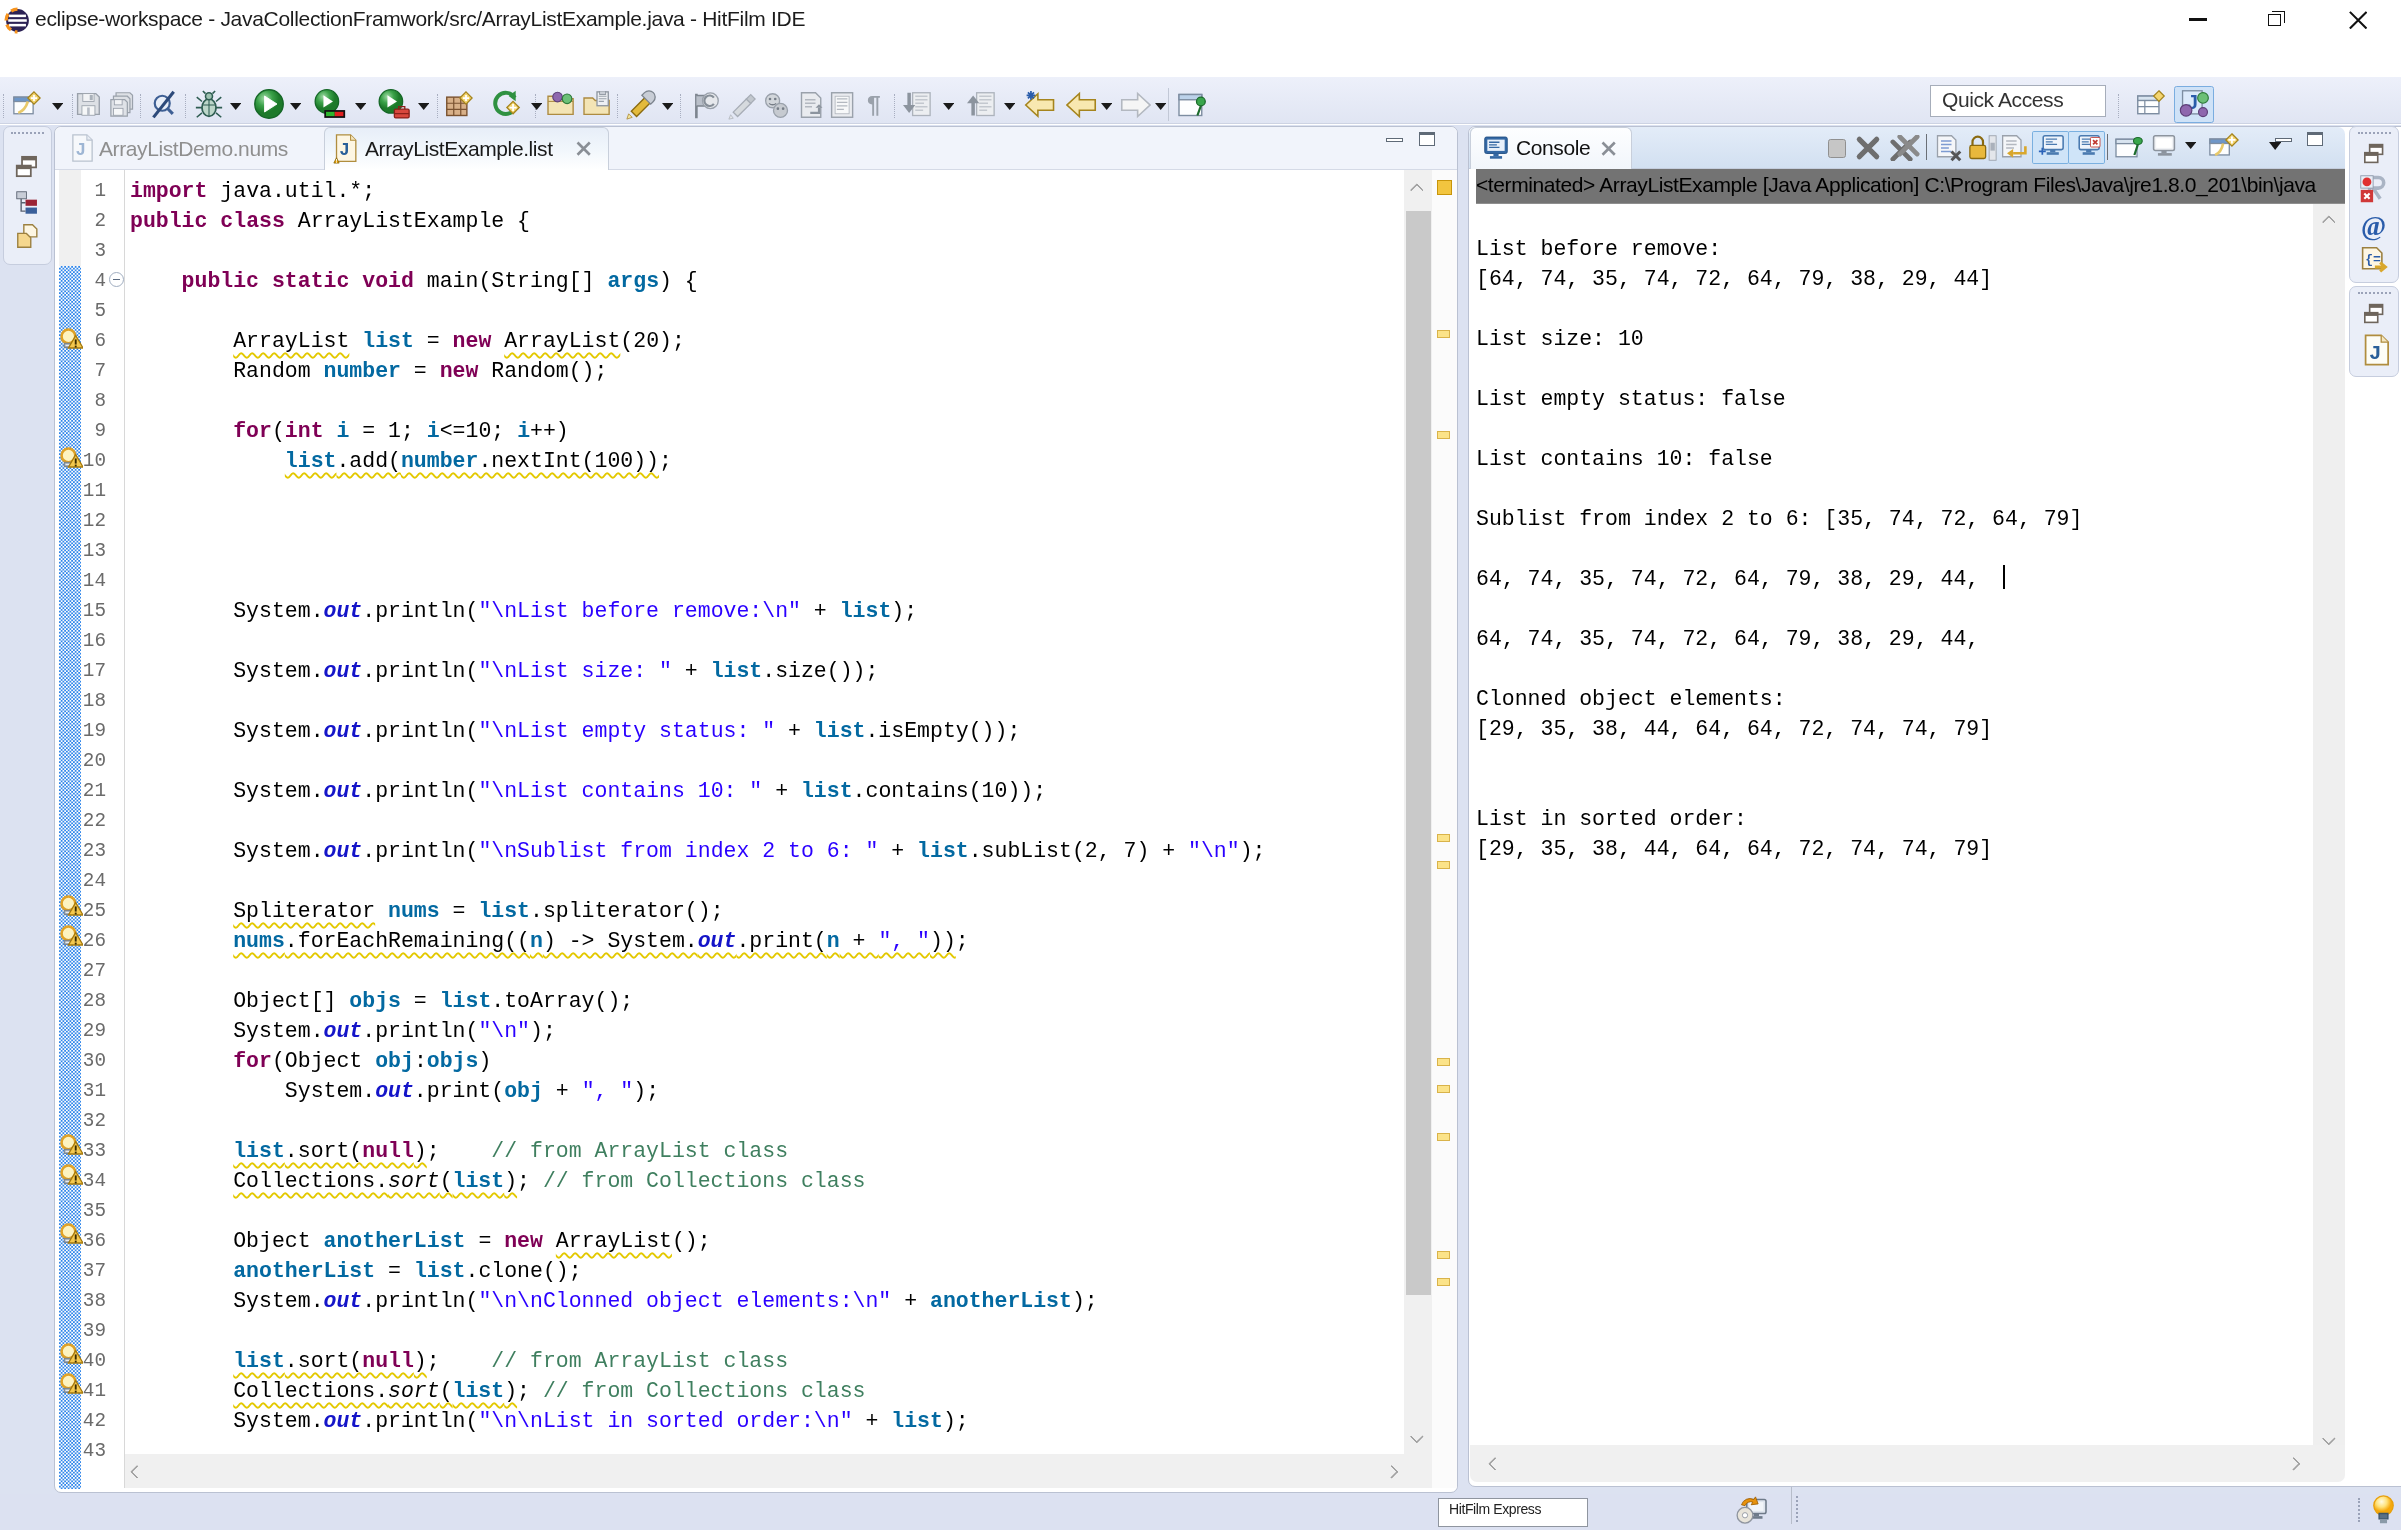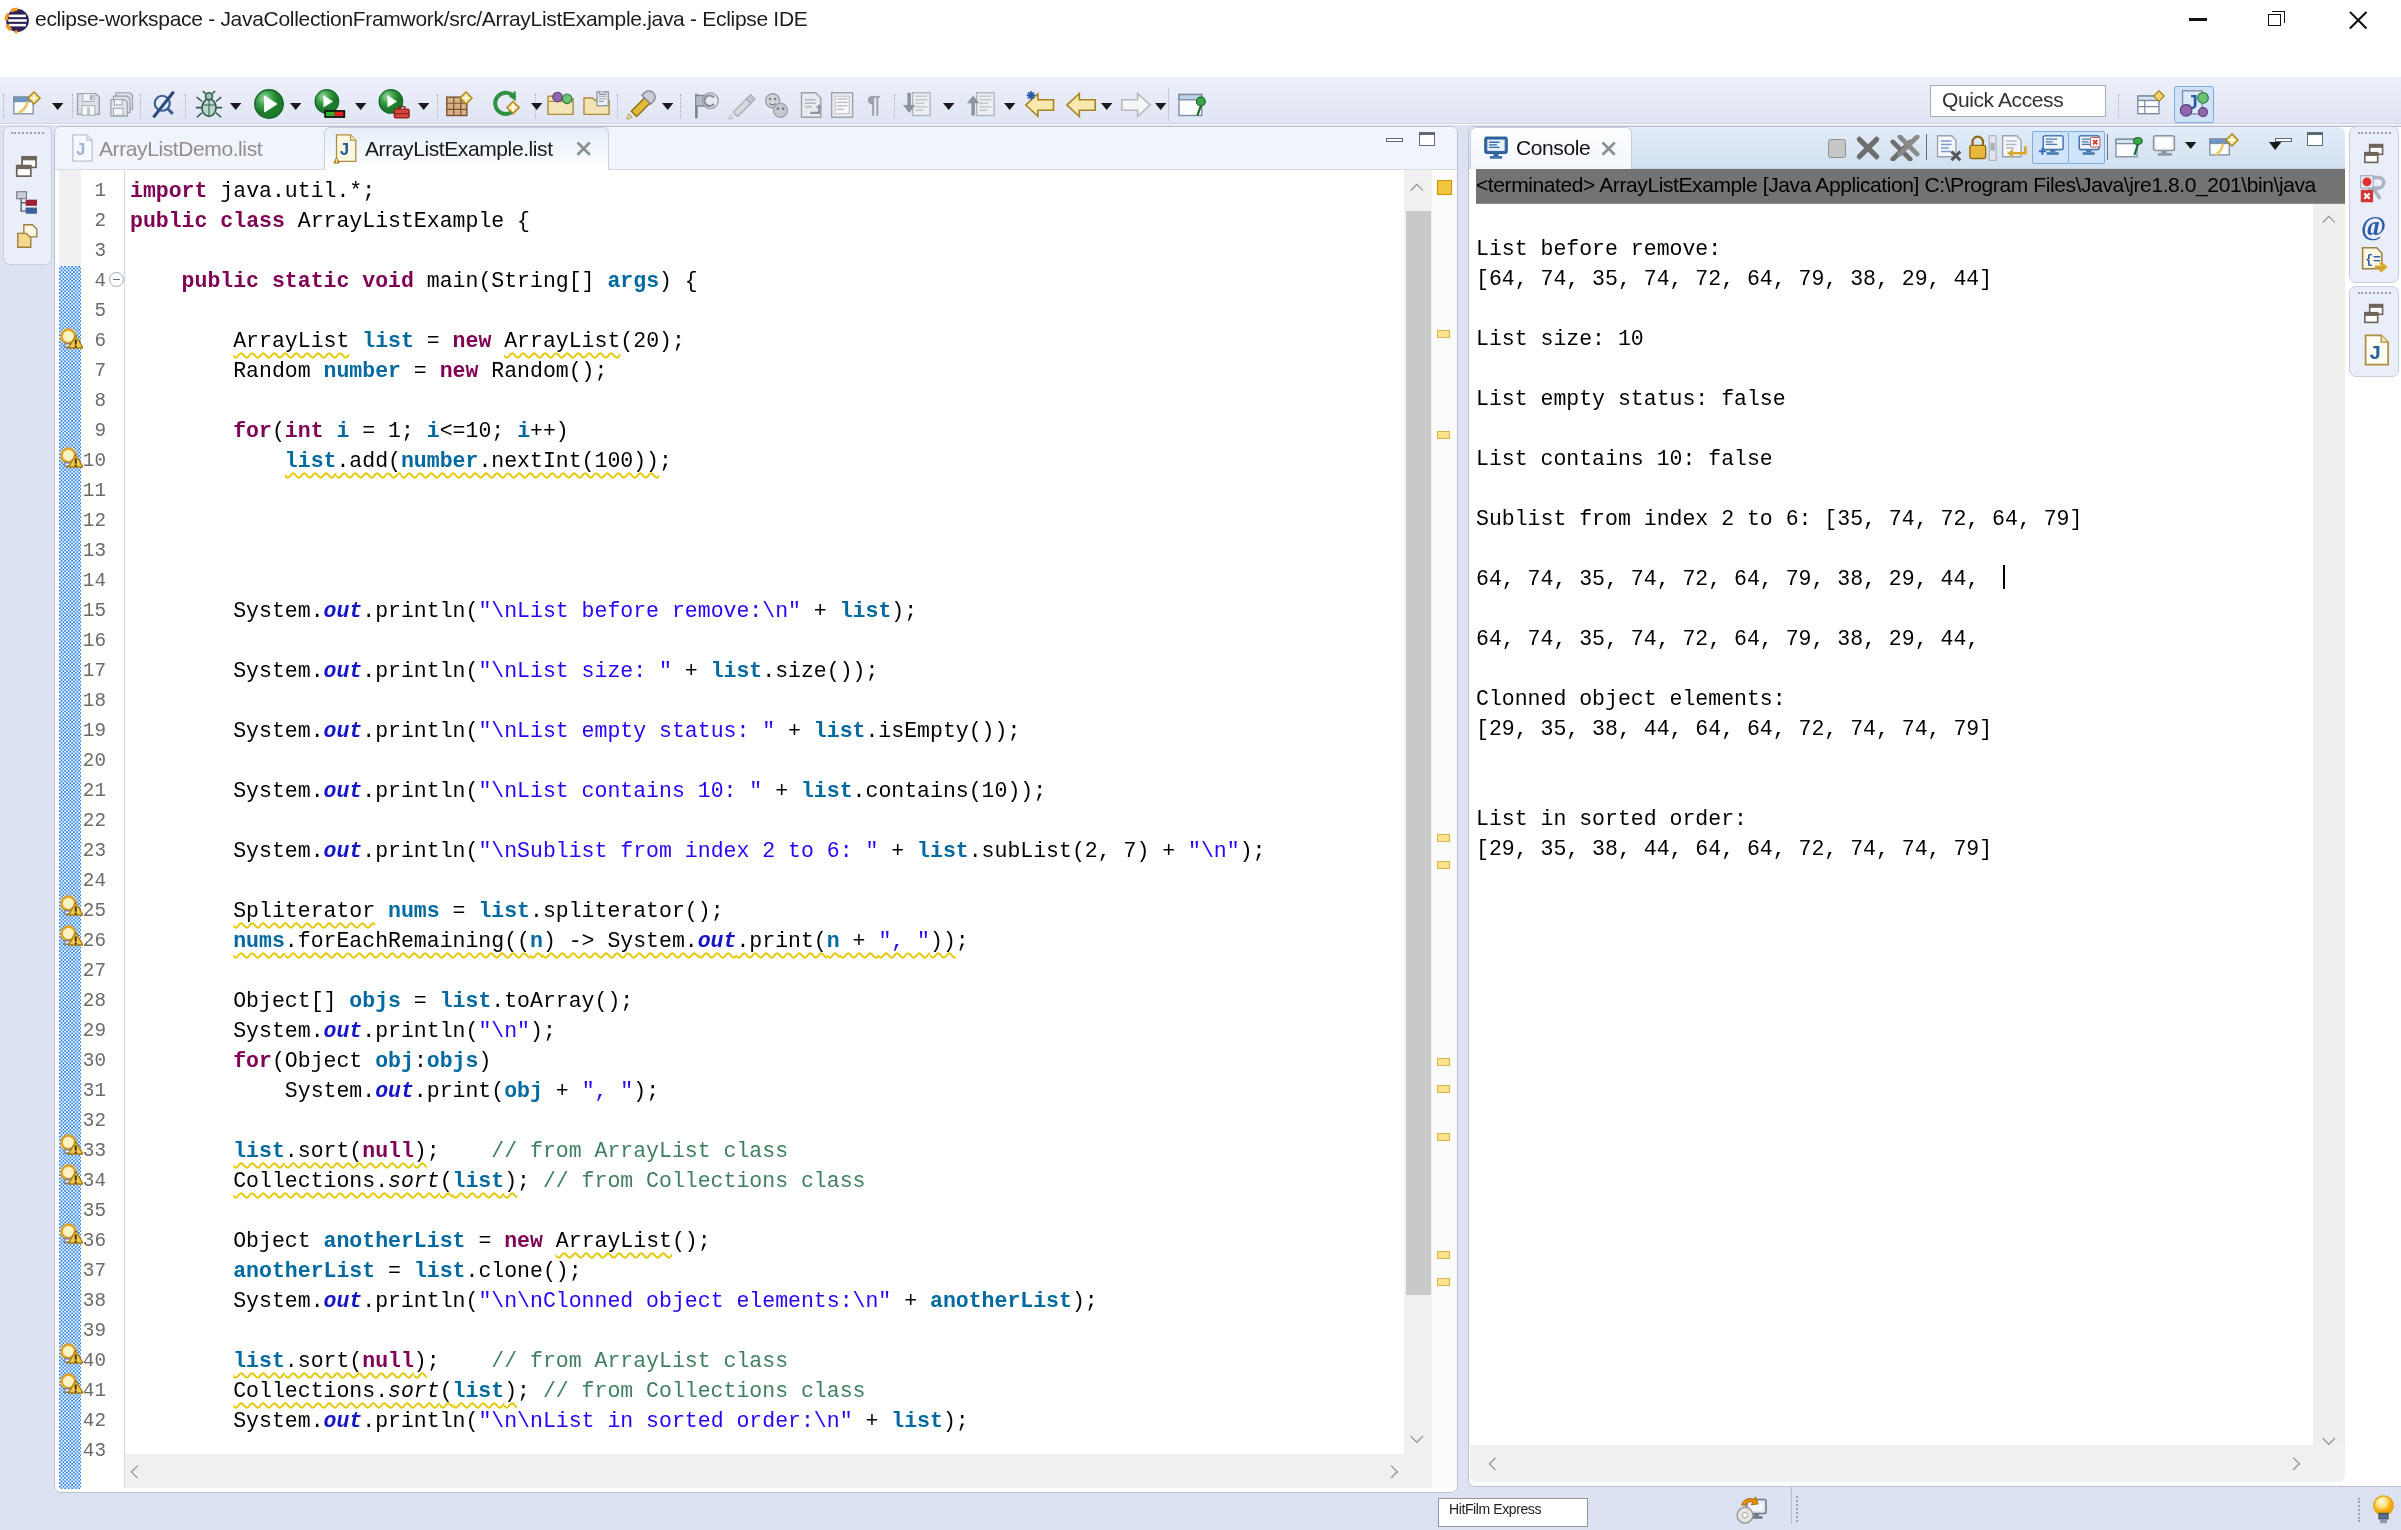--- a/index.html
+++ b/index.html
@@ -67,21 +67,21 @@
 <body>
 <div id="page">
   <div id="titlebar">
     <svg class="abs" style="left:3.5px;top:7px" width="27" height="27" viewBox="0 0 32 32">
       <circle cx="16" cy="16" r="13.5" fill="#2c2255"></circle>
       <path d="M16 2.5 A13.5 13.5 0 0 0 16 29.5" fill="none" stroke="#f7941e" stroke-width="4" stroke-dasharray="8 5"></path>
       <rect x="6" y="9" width="20" height="3" fill="#fff"></rect>
       <rect x="5" y="14.5" width="22" height="3" fill="#fff"></rect>
       <rect x="6" y="20" width="20" height="3" fill="#fff"></rect>
     </svg>
-    <span id="titletext">eclipse-workspace - JavaCollectionFramwork/src/ArrayListExample.java - Eclipse IDE</span>
+    <span id="titletext">eclipse-workspace - JavaCollectionFramwork/src/ArrayListExample.java - HitFilm IDE</span>
     <div class="winbtn" style="left:2189px;top:18.4px;width:18.4px;height:2.2px;background:#111"></div>
     <div class="winbtn" style="left:2268px;top:14px;width:13px;height:12.3px;border:1.8px solid #111;background:#fff"></div>
     <div class="winbtn" style="left:2272px;top:10.5px;width:13px;height:12.3px;border:1.8px solid #111;border-left:none;border-bottom:none"></div>
     <svg class="abs" style="left:2349px;top:10.5px" width="18.4" height="18.4" viewBox="0 0 21 21">
       <path d="M1 1 L20 20 M20 1 L1 20" stroke="#111" stroke-width="2.4"></path>
     </svg>
   </div>
   <div id="menubar">
 <span style="left:8.8px"><u>F</u>ile</span>
 <span style="left:53px"><u>E</u>dit</span>
@@ -326,21 +326,21 @@
       </svg>
 
   </div>
   <div id="editor" class="panel">
         <div id="edtabs"></div>
     <svg class="abs" style="left:16px;top:7px" width="23" height="28" viewBox="0 0 26 32">
 <path d="M2 1 h16 l6 6 v24 h-22 z" fill="#f6f8fb" stroke="#b9c2cf" stroke-width="1.5"></path>
 <path d="M18 1 v6 h6" fill="#e7ecf3" stroke="#b9c2cf" stroke-width="1.2"></path>
 <text x="11" y="24" font-size="20" font-weight="bold" fill="#9eb6d4" font-family="Liberation Mono" text-anchor="middle">J</text>
       </svg>
-    <div class="abs" style="left:44px;top:9.7px;font-size:21px;color:#8f8f8f;letter-spacing:-0.4px">ArrayListDemo.list</div>
+    <div class="abs" style="left:44px;top:9.7px;font-size:21px;color:#8f8f8f;letter-spacing:-0.4px">ArrayListDemo.nums</div>
     <div class="abs" style="left:269px;top:0px;width:285px;height:43px;background:linear-gradient(#e7eef8,#f2f7fc 55%,#ffffff);border:0.9px solid #c8cfdb;border-bottom:none;border-radius:6.1px 6.1px 0 0"></div>
     <svg class="abs" style="left:278px;top:7px" width="24.6" height="30" viewBox="0 0 28 34">
 <path d="M4 1 h16 l6 6 v24 h-22 z" fill="#fdf6e3" stroke="#b08d3e" stroke-width="1.5"></path>
 <path d="M20 1 v6 h6" fill="#f4e6c0" stroke="#b08d3e" stroke-width="1.2"></path>
 <text x="13" y="24" font-size="20" font-weight="bold" fill="#2a6099" font-family="Liberation Mono" text-anchor="middle">J</text>
 <polygon points="7,33 1,33 4,27" fill="#f0a500" stroke="#8a6a10"></polygon>
 <text x="4" y="33" font-size="7" font-weight="bold" fill="#fff" text-anchor="middle">!</text>
       </svg>
     <div class="abs" style="left:310px;top:9.7px;font-size:21px;color:#1a1a1a;letter-spacing:-0.4px">ArrayListExample.list</div>
     <svg class="abs" style="left:519px;top:12.3px" width="19.3" height="19.3" viewBox="0 0 22 22">

